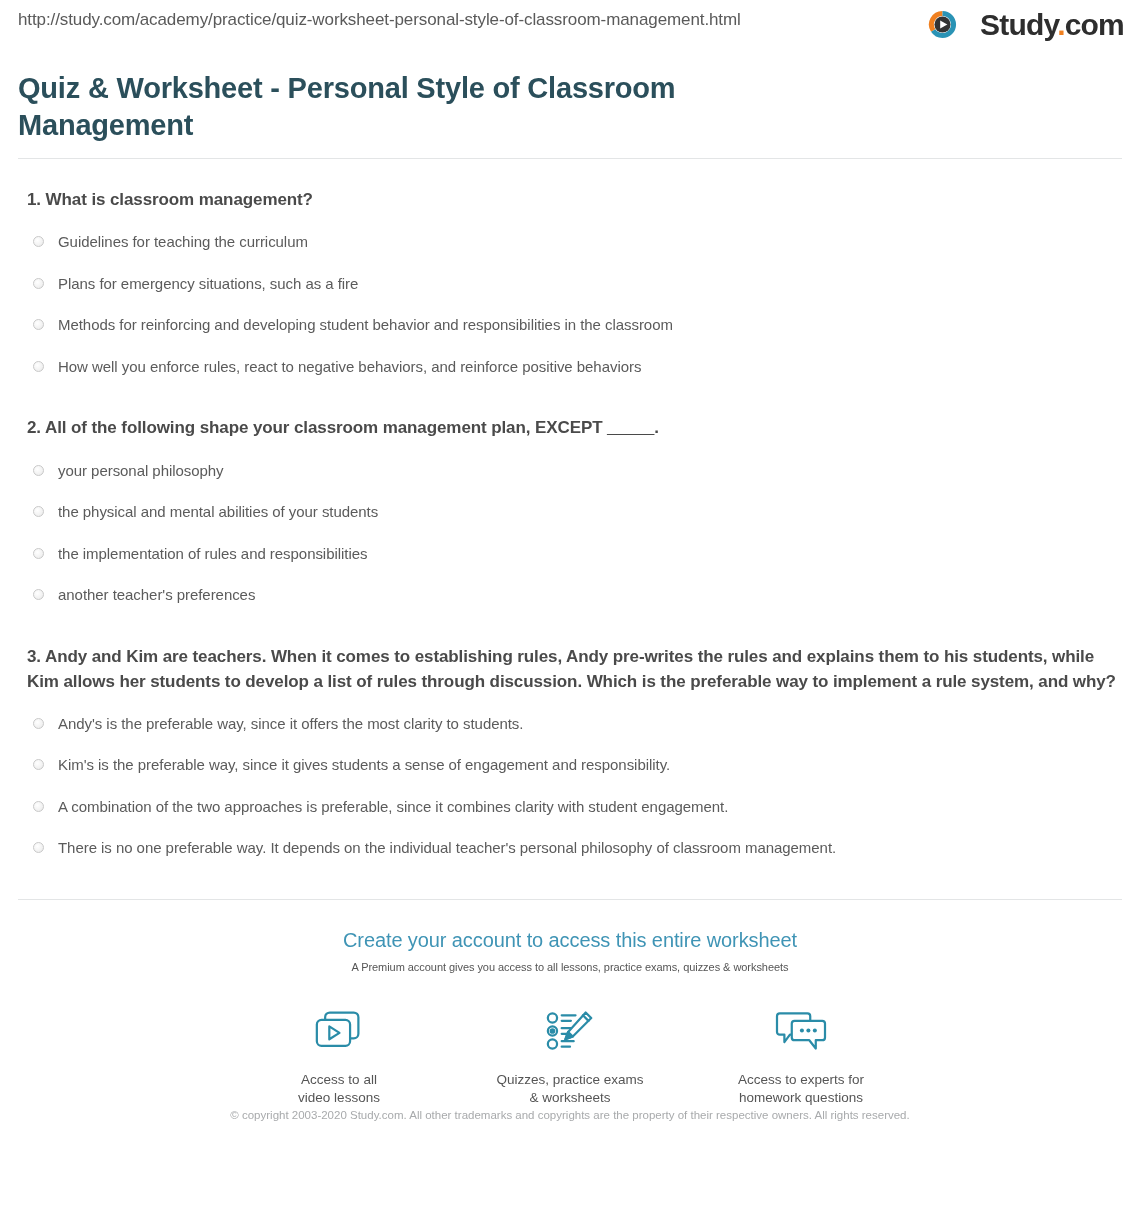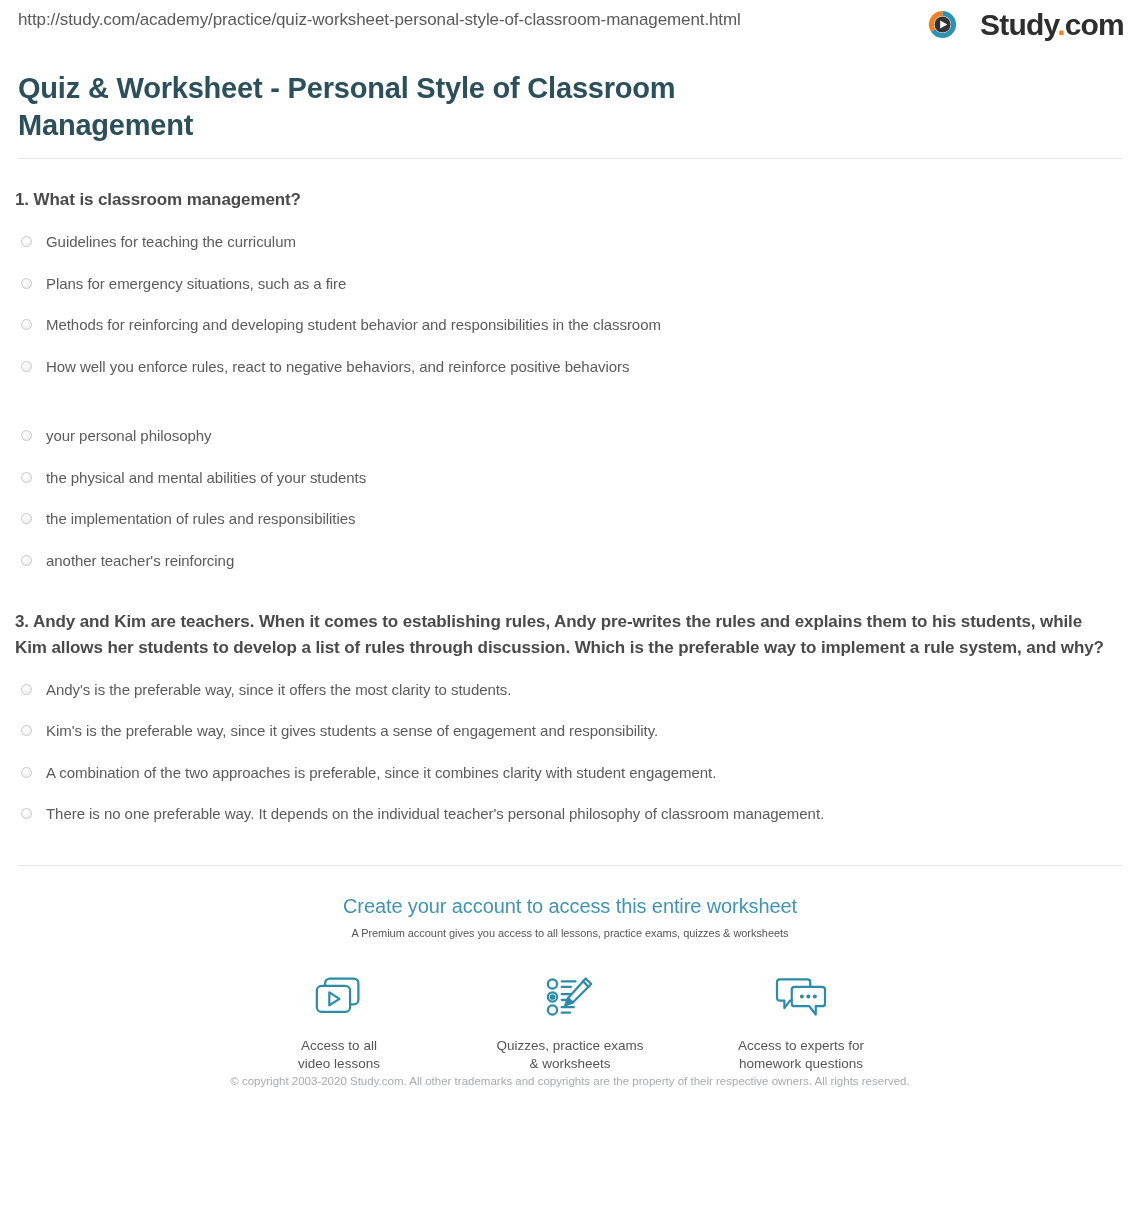--- a/index.html
+++ b/index.html
@@ -64,21 +64,21 @@
     letter-spacing: -0.2px;
     max-width: 760px;
   }
   .rule {
     border: 0;
     border-top: 1px solid #e3e5e6;
     margin: 14px 0 0 0;
   }
 
   
-  .content { padding: 0 15px; }
+  .content { padding: 0 15px; margin-left: 12px; }
   .question-block { margin-top: 28px; }
   .question-text {
     font-size: 17px;
     font-weight: 700;
     color: #4a4a4a;
     line-height: 1.48;
     letter-spacing: -0.1px;
     max-width: 1095px;
   }
   .question-text .blank {
@@ -208,36 +208,37 @@
         <span class="option-label">Methods for reinforcing and developing student behavior and responsibilities in the classroom</span>
       </div>
       <div class="option">
         <span class="radio"></span>
         <span class="option-label">How well you enforce rules, react to negative behaviors, and reinforce positive behaviors</span>
       </div>
     </div>
   </div>
 
   <div class="question-block">
+    <div class="question-text"><span>2.</span> <span>All of the following shape your classroom management plan, EXCEPT </span><span class="blank">_____</span><span>.</span></div>
     <div class="options">
       <div class="option">
         <span class="radio"></span>
         <span class="option-label">your personal philosophy</span>
       </div>
       <div class="option">
         <span class="radio"></span>
         <span class="option-label">the physical and mental abilities of your students</span>
       </div>
       <div class="option">
         <span class="radio"></span>
         <span class="option-label">the implementation of rules and responsibilities</span>
       </div>
       <div class="option">
         <span class="radio"></span>
-        <span class="option-label">another teacher's reinforcing</span>
+        <span class="option-label">another teacher's preferences</span>
       </div>
     </div>
   </div>
 
   <div class="question-block">
     <div class="question-text"><span>3.</span> <span>Andy and Kim are teachers. When it comes to establishing rules, Andy pre-writes the rules and explains them to his students, while Kim allows her students to develop a list of rules through discussion. Which is the preferable way to implement a rule system, and why?</span></div>
     <div class="options">
       <div class="option">
         <span class="radio"></span>
         <span class="option-label">Andy's is the preferable way, since it offers the most clarity to students.</span>

